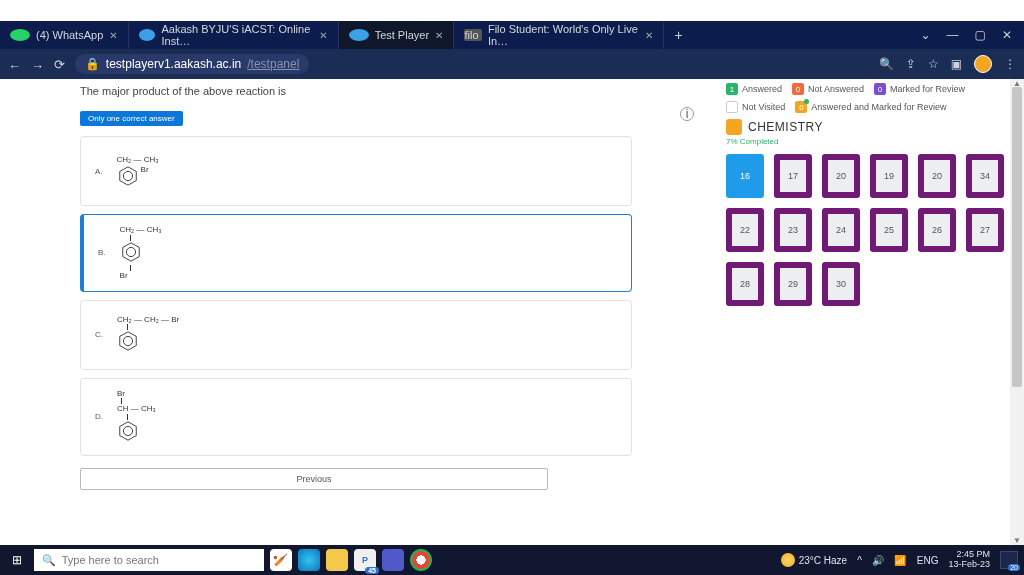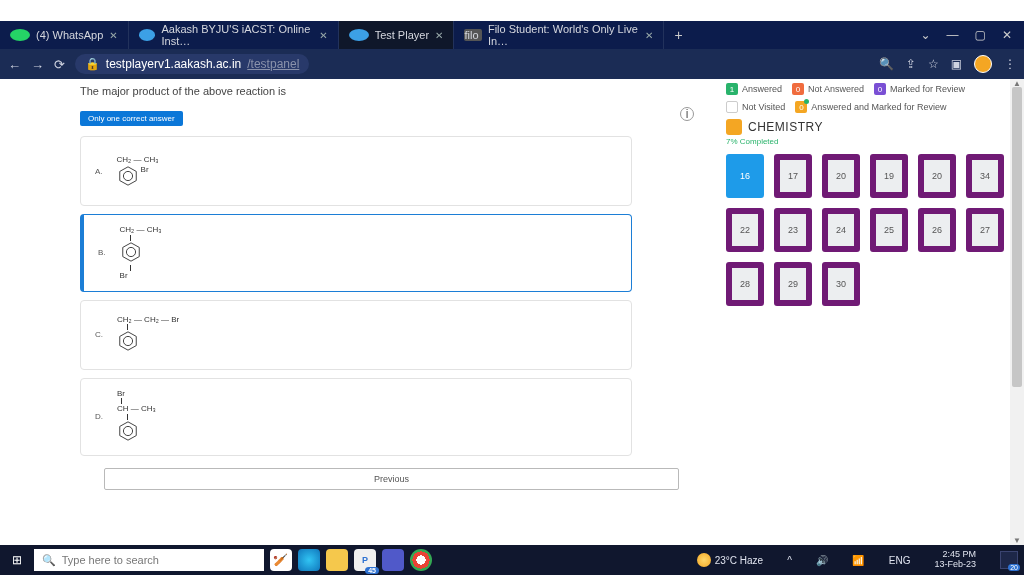--- a/index.html
+++ b/index.html
@@ -30,21 +30,21 @@
   .main { flex: 1; padding: 6px 12px 0 80px; overflow-y: auto; }
   .qtext { font-size: 11px; color: #444; margin-bottom: 10px; }
   .badge { background: #0b77d8; color: #fff; font-size: 8px; padding: 3px 8px; border-radius: 2px; display: inline-block; margin-bottom: 10px; }
   .info-icon { float: right; font-size: 12px; color: #555; border: 1px solid #999; border-radius: 50%; width: 14px; height: 14px; text-align: center; line-height: 12px; margin-right: 10px; }
 
   .option { border: 1px solid #e2e2e2; border-radius: 4px; padding: 10px 14px; margin-bottom: 8px; display: flex; align-items: center; gap: 14px; min-height: 70px; width: 552px; }
   .option.selected { border-left: 4px solid #1c7ed6; border-color: #1c7ed6; }
   .optlabel { font-size: 8px; color: #555; }
   .molecule { font-size: 8px; color: #333; line-height: 1.2; }
 
-  .footer-nav { display: flex; gap: 16px; width: 575px; margin-top: 12px; margin-bottom: 4px; margin-left: 24px; }
+  .footer-nav { display: flex; gap: 16px; width: 468px; margin-top: 12px; margin-bottom: 4px; }
   .btn { flex: 1; text-align: center; font-size: 9px; padding: 5px 0; border-radius: 2px; }
   .btn.prev { border: 1px solid #b9b9b9; color: #555; }
   .btn.next { background: #0b77d8; color: #fff; }
 
   
   .panel { width: 308px; background: #fff; border-left: 0; padding: 4px 10px 10px 10px; font-size: 9px; color: #555; position: relative; }
   .legend-row { display: flex; flex-wrap: wrap; gap: 6px 10px; margin-bottom: 6px; }
   .legend { display: flex; align-items: center; gap: 4px; }
   .lbox { width: 12px; height: 12px; border-radius: 2px; font-size: 8px; color: #fff; display: flex; align-items: center; justify-content: center; }
   .lbox.ans { background: #29b36b; }
@@ -71,21 +71,21 @@
   .start { width: 22px; height: 22px; display: flex; align-items: center; justify-content: center; font-size: 12px; color: #fff; }
   .search { background: #fff; color: #777; height: 22px; width: 230px; display: flex; align-items: center; gap: 6px; padding: 0 8px; font-size: 11px; }
   .tbicon { width: 22px; height: 22px; border-radius: 4px; display: flex; align-items: center; justify-content: center; font-size: 12px; }
   .tbicon.edge { background: radial-gradient(circle,#31c4f3,#0f76bc); }
   .tbicon.folder { background: #f5c84c; }
   .tbicon.pp { background: #f0f0f0; color: #2e72d2; font-weight: bold; font-size: 9px; }
   .tbicon.teams { background: #5059c9; }
   .tbicon.chrome { background: radial-gradient(circle,#fff 30%,#ea4335 30% 55%,#34a853 55% 80%,#fbbc05 80%); border-radius: 50%; }
   .tbicon .bnum { position: absolute; bottom: -3px; right: -3px; background: #2e72d2; color: #fff; font-size: 7px; border-radius: 6px; padding: 0 3px; }
   .tbicon { position: relative; }
-  .tray { margin-left: auto; display: flex; align-items: center; gap: 24px; font-size: 10px; }
+  .tray { margin-left: auto; display: flex; align-items: center; gap: 10px; font-size: 10px; }
   .weather { display: flex; align-items: center; gap: 4px; }
   .sun { width: 14px; height: 14px; background: radial-gradient(circle,#ffd86b,#f4a623); border-radius: 50%; }
   .clock { text-align: right; line-height: 1.1; font-size: 9px; }
   .notif { width: 18px; height: 18px; background: #1d2748; border: 1px solid #3a4470; position: relative; }
   .notif::after { position: absolute; bottom: -3px; right: -3px; background: #2e72d2; color: #fff; font-size: 7px; border-radius: 6px; padding: 0 2px; content: attr(data-count); }
 
   .hexsvg path { stroke: #333; fill: none; stroke-width: 1; }
   .hexsvg circle { stroke: #333; fill: none; stroke-width: 1; }
 </style>
 </head>

